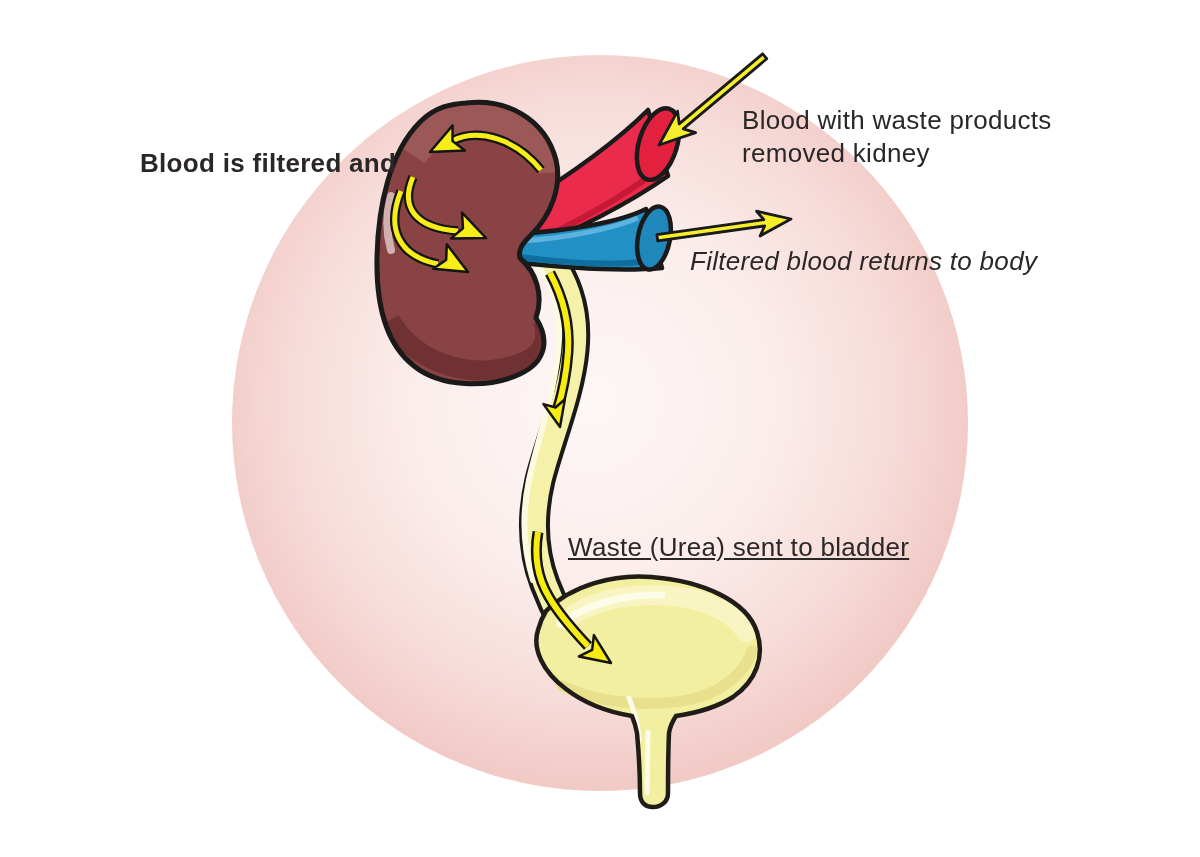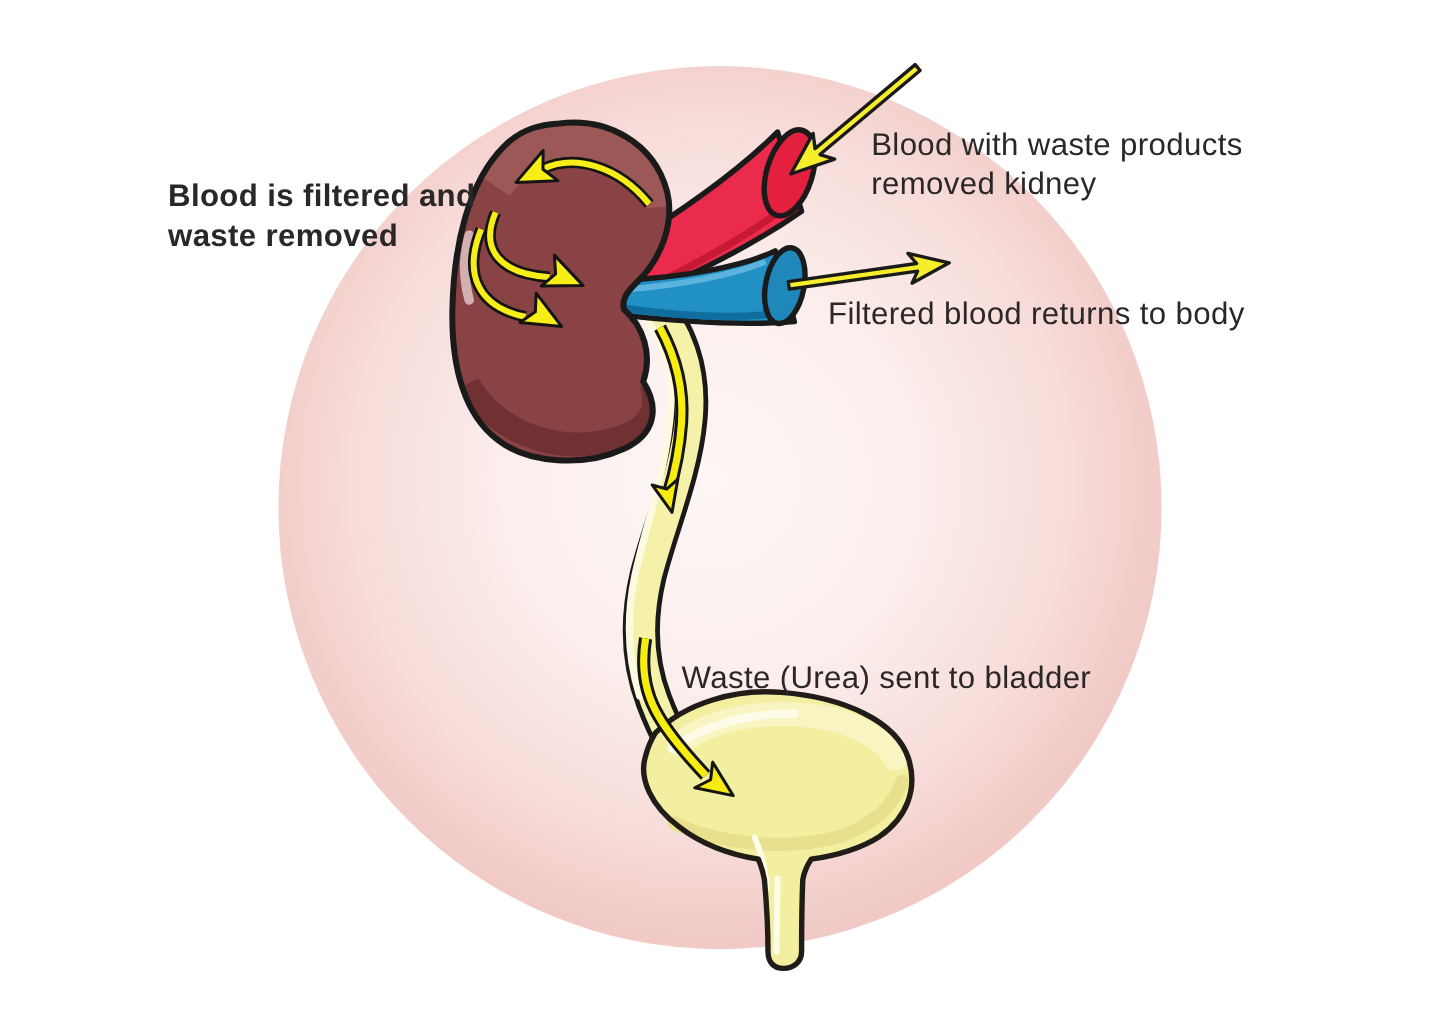--- a/index.html
+++ b/index.html
@@ -13,23 +13,23 @@
   .stage svg{position:absolute;left:0;top:0;}
   .label{
     position:absolute;
     font-size:26px;
     line-height:33px;
     letter-spacing:0.3px;
     color:#2b2728;
     white-space:nowrap;
   }
   .lbl-filtered{left:140px;top:147px;font-weight:bold;}
-  .lbl-enters{left:726px;top:104px;}
-  .lbl-returns{left:690px;top:245px;}
-  .lbl-waste{left:568px;top:548px;}
+  .lbl-enters{left:742px;top:104px;}
+  .lbl-returns{left:690px;top:245px;font-style:italic;}
+  .lbl-waste{left:568px;top:531px;text-decoration:underline;}
 </style>
 </head>
 <body>
 
 <div class="stage">
 
   <svg width="1200" height="857" viewBox="0 0 1200 857" aria-hidden="true">
     <defs>
       <radialGradient id="bgGrad" cx="49%" cy="47%" r="52%">
         <stop offset="0%" stop-color="#fdf7f6"></stop>
@@ -119,21 +119,20 @@
 
     <g>
       <path d="M 538 532 C 534 556 537 577 549 597 C 557 611 572 629 588 646" fill="none" stroke="#141414" stroke-width="11"></path>
       <path d="M 538 532 C 534 556 537 577 549 597 C 557 611 572 629 588 646" fill="none" stroke="#f6ec10" stroke-width="6"></path>
       <path d="M0 0 L-30 -13 L-23 0 L-30 13 Z" transform="translate(611,663) rotate(35)" fill="#f6ec10" stroke="#141414" stroke-width="2.5" stroke-linejoin="round"></path>
     </g>
   </svg>
 
   <div class="label lbl-filtered">
     <div>Blood is filtered and</div>
-    <div>waste removed</div>
   </div>
 
   <div class="label lbl-enters">
     <div>Blood with waste products</div>
     <div>removed kidney</div>
   </div>
 
   <div class="label lbl-returns">
     <span>Filtered blood returns to body</span>
   </div>

